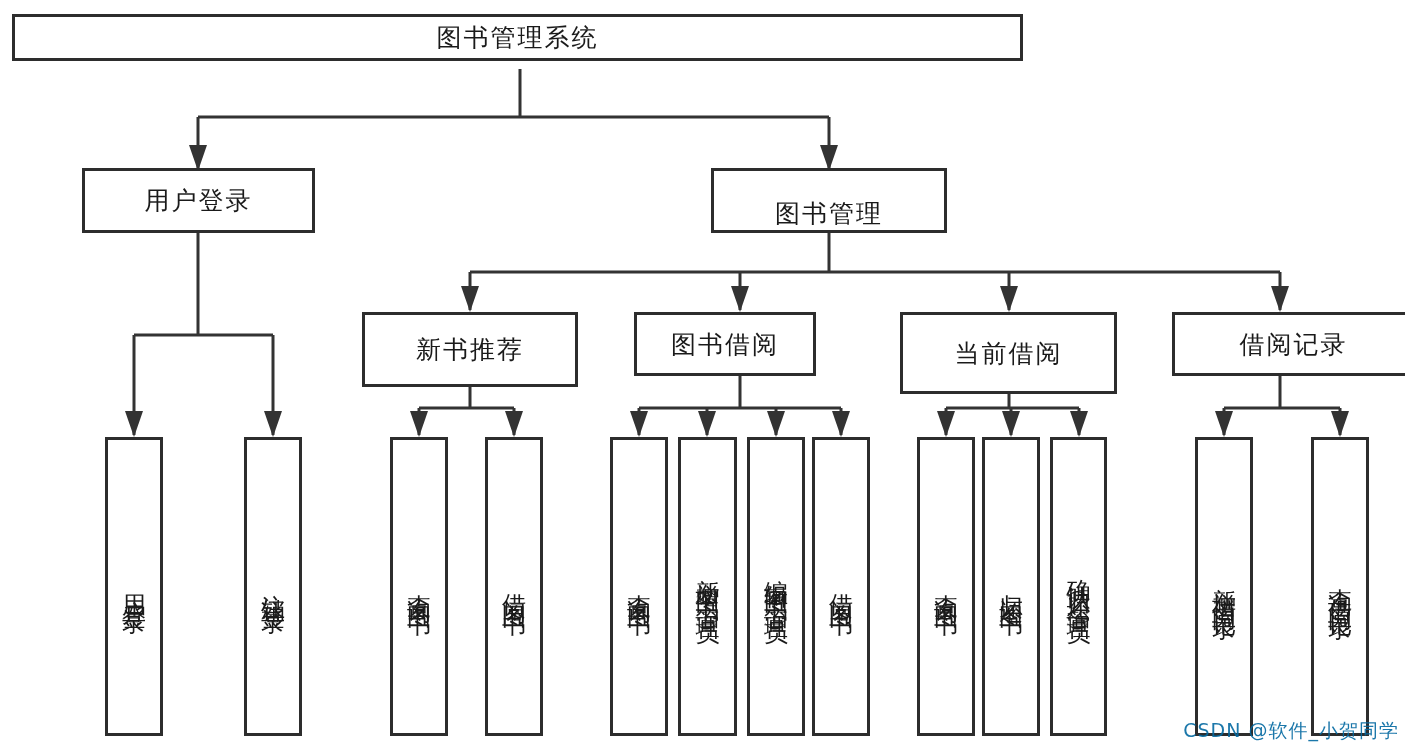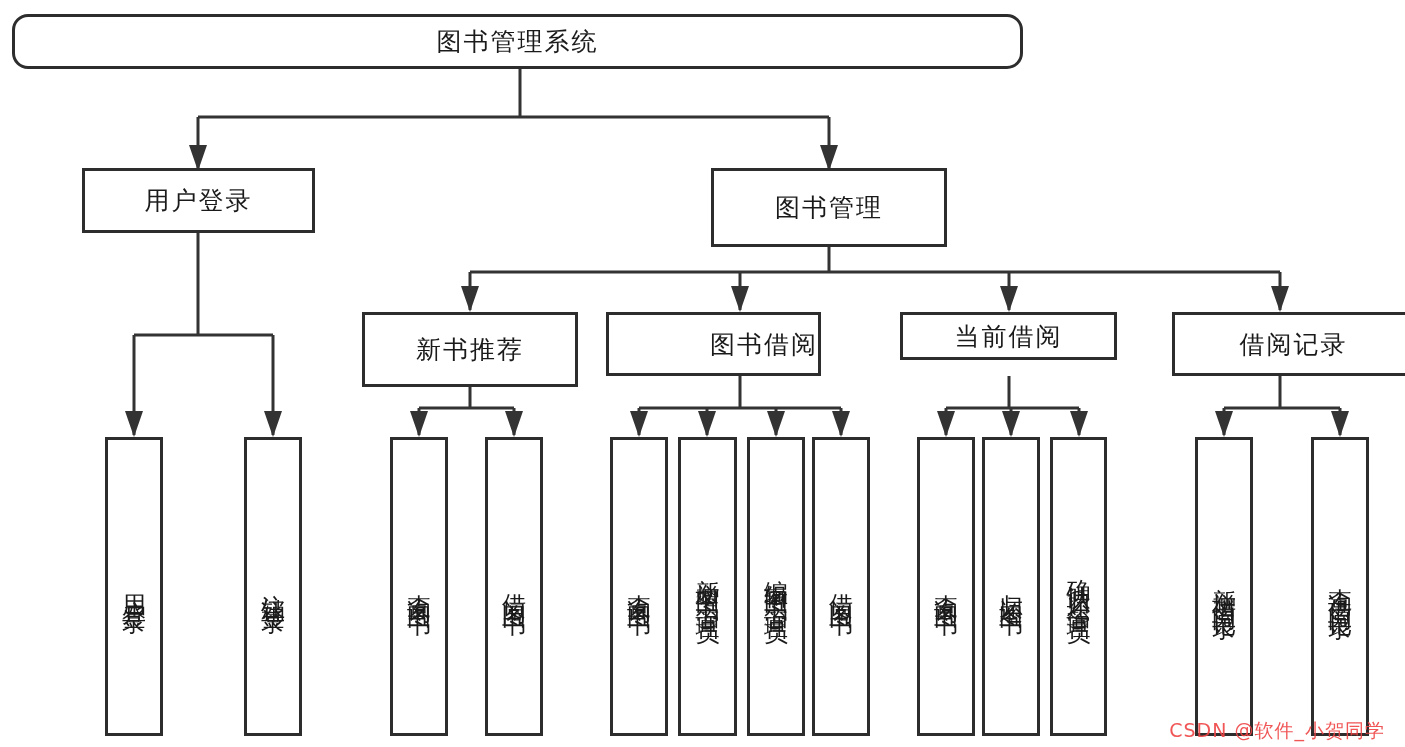--- a/index.html
+++ b/index.html
@@ -38,25 +38,25 @@
     writing-mode: vertical-rl;
     text-orientation: mixed;
     font-size: 24px;
     letter-spacing: 6px;
     line-height: 1;
     white-space: nowrap;
     color: #1a1a1a;
   }
   .watermark {
     position: absolute;
-    right: 20px;
+    right: 6px;
     bottom: 3px;
     font-size: 19px;
     letter-spacing: 1px;
-    color: #ef4444;
+    color: #0369a1;
     opacity: 0.9;
     z-index: 5;
     white-space: nowrap;
   }
 </style>
 </head>
 <body>
 
 <div class="stage">
 
@@ -108,38 +108,38 @@
       <path d="M1079,408 V435" marker-end="url(#arrow)"></path>
     </g>
 
     <g stroke="#333333" stroke-width="3" fill="none">
       <path d="M1280,376 V408 M1224,408 H1340"></path>
       <path d="M1224,408 V435" marker-end="url(#arrow)"></path>
       <path d="M1340,408 V435" marker-end="url(#arrow)"></path>
     </g>
   </svg>
 
-  <div class="box" style="left:12px; top:14px; width:1011px; height:55px;border-radius:16px;">
+  <div class="box" style="left:12px; top:14px; width:1011px; height:47px;">
     <span class="hlabel">图书管理系统</span>
   </div>
 
   <div class="box" style="left:82px; top:168px; width:233px; height:65px;">
     <span class="hlabel">用户登录</span>
   </div>
-  <div class="box" style="left:711px; top:168px; width:236px; height:79px;">
+  <div class="box" style="left:711px; top:168px; width:236px; height:65px;align-items:flex-end;">
     <span class="hlabel">图书管理</span>
   </div>
 
   <div class="box" style="left:362px; top:312px; width:216px; height:75px;">
     <span class="hlabel">新书推荐</span>
   </div>
-  <div class="box" style="left:606px; top:312px; width:215px; height:64px;justify-content:flex-end;">
+  <div class="box" style="left:634px; top:312px; width:182px; height:64px;">
     <span class="hlabel">图书借阅</span>
   </div>
-  <div class="box" style="left:900px; top:312px; width:217px; height:48px;">
+  <div class="box" style="left:900px; top:312px; width:217px; height:82px;">
     <span class="hlabel">当前借阅</span>
   </div>
   <div class="box" style="left:1172px; top:312px; width:243px; height:64px;">
     <span class="hlabel">借阅记录</span>
   </div>
 
   <div class="box" style="left:105px; top:437px; width:58px; height:299px;">
     <span class="vlabel">用户登录</span>
   </div>
   <div class="box" style="left:244px; top:437px; width:58px; height:299px;">

